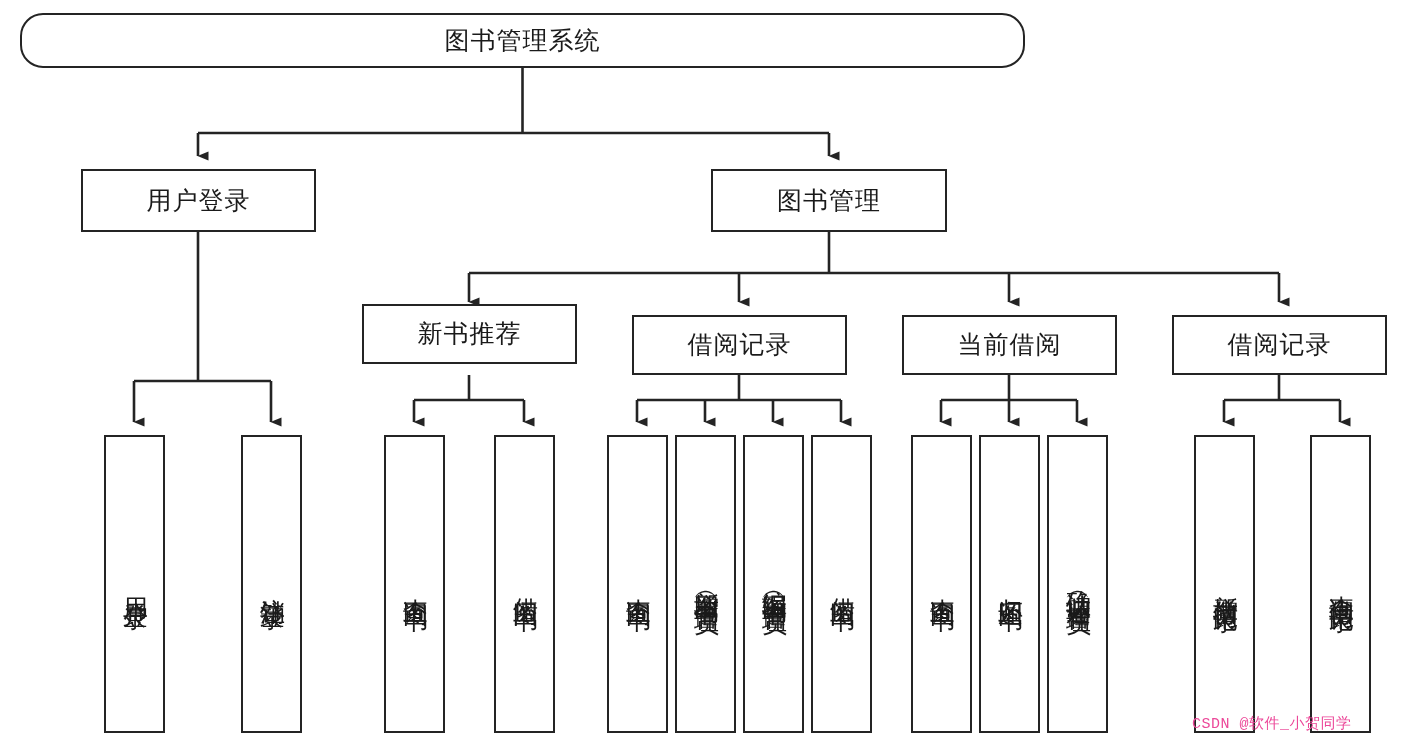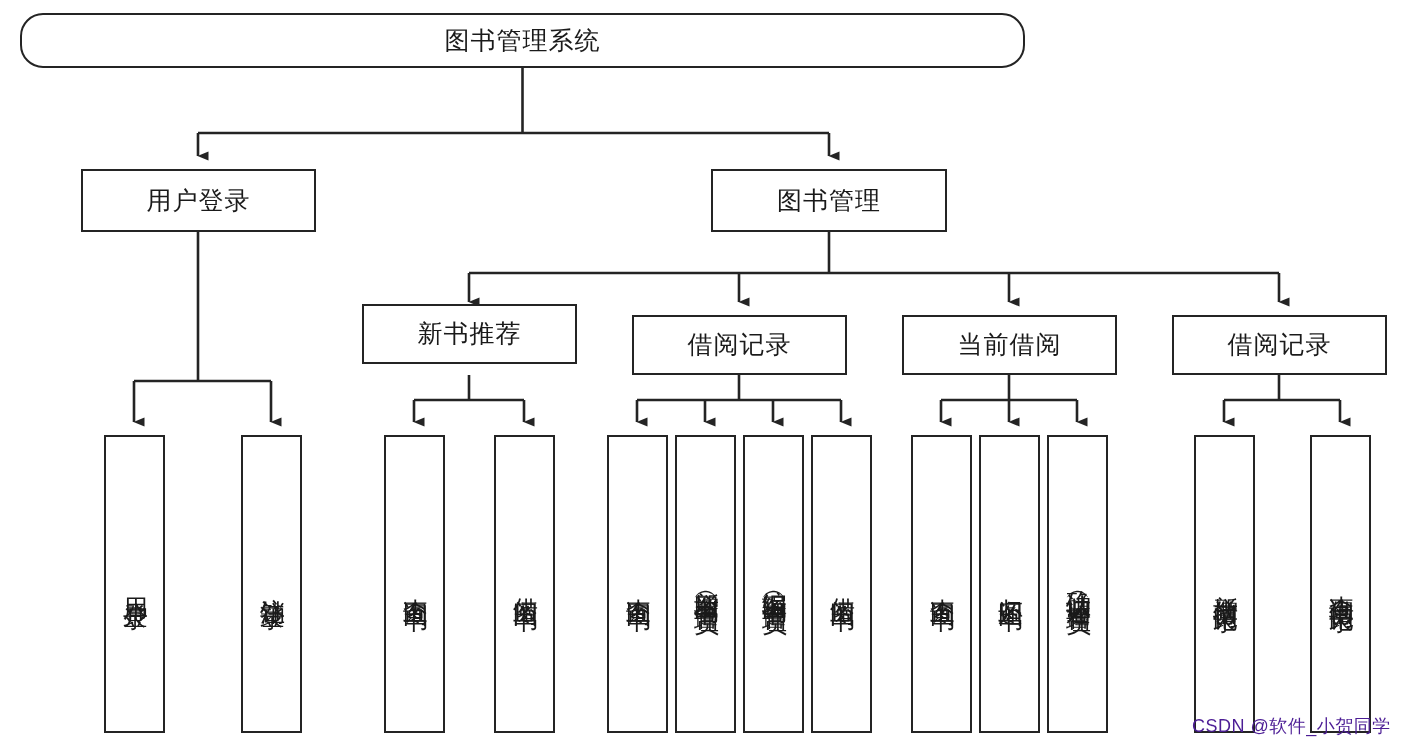--- a/index.html
+++ b/index.html
@@ -52,25 +52,25 @@
   }
   .node.vert .label {
     writing-mode: vertical-rl;
     text-orientation: upright;
     display: block;
   }
   #watermark {
     position: absolute;
     left: 1192px;
     top: 714px;
-    font-size: 18px;
-    color: #4c1d95;
+    font-size: 15px;
+    color: #ec4899;
     letter-spacing: 0.5px;
     white-space: nowrap;
-    font-family: Liberation Sans, sans-serif;
+    font-family: Liberation Mono, monospace;
   }
 </style>
 </head>
 <body>
 
 <div id="diagram-root">
 
   <svg id="edges-layer" viewBox="0 0 1405 747" width="1405" height="747" xmlns="http://www.w3.org/2000/svg">
     <defs>
       <marker id="arrow" viewBox="0 0 10 12" refX="5" refY="11" markerWidth="10" markerHeight="12" orient="auto-start-reverse" markerUnits="userSpaceOnUse">

